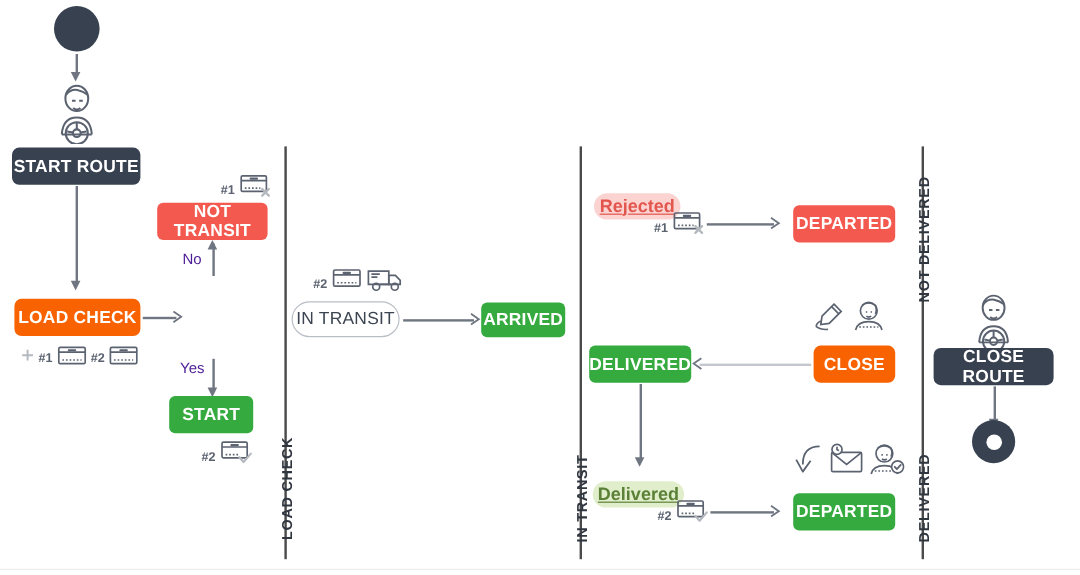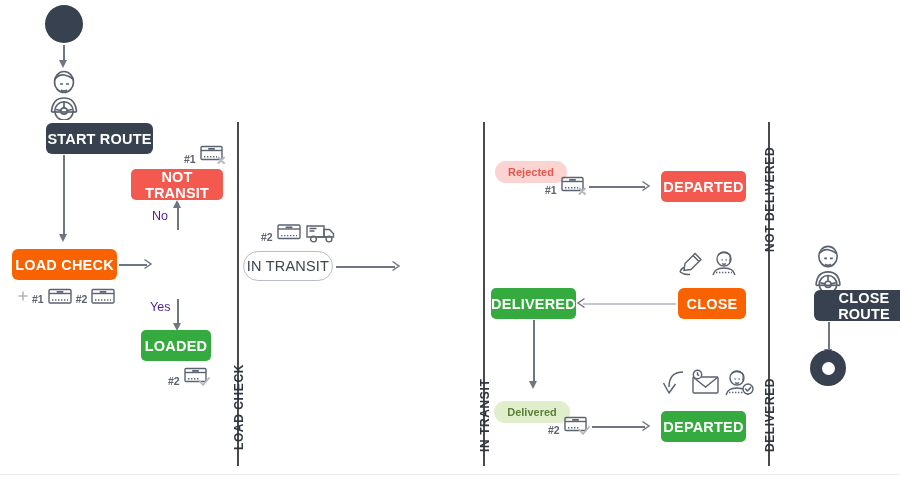--- a/index.html
+++ b/index.html
@@ -6,33 +6,33 @@
   body{font-family:"Liberation Sans", sans-serif;}
   #stage{position:relative;width:900px;height:479px;background:#fff;overflow:hidden;}
   .abs{position:absolute;}
 
   
   .node{
     position:absolute;display:flex;align-items:center;justify-content:center;
     color:#fff;font-weight:bold;letter-spacing:.2px;text-align:center;
     box-sizing:border-box;
   }
-  .node.dark{background:#37414f;border-radius:6px;font-size:14.5px;margin-left:36px;}
+  .node.dark{background:#37414f;border-radius:6px;font-size:14.5px;}
   .node.orange{background:#f86201;border-radius:6px;font-size:14.5px;}
   .node.red{background:#f4594f;border-radius:5px;font-size:14.5px;}
   .node.green{background:#35ab3f;border-radius:5px;font-size:14.5px;}
   .node.pill{
     background:#fff;color:#3b4450;border:1.6px solid #b9bec6;border-radius:16px;
     font-size:14.5px;font-weight:normal;
   }
 
   
   .tag{
     position:absolute;display:flex;align-items:center;justify-content:center;
-    border-radius:13px;font-size:11px;font-weight:bold;
+    border-radius:13px;font-size:15px;font-weight:bold;text-decoration:underline;
   }
   .tag.rejected{background:#fbd3d1;color:#e2564e;}
   .tag.delivered{background:#e1eecb;color:#5b8038;}
 
   
   .startdot{position:absolute;border-radius:50%;background:#37414f;}
   .enddot{position:absolute;border-radius:50%;background:#37414f;
           display:flex;align-items:center;justify-content:center;}
   .enddot i{display:block;background:#fff;border-radius:50%;}
 
@@ -164,21 +164,21 @@
           <path d="M20.5 14.5 l5.5 5.5 M26 14.5 l-5.5 5.5"></path>
         </g>
       </svg>
     </span>
   </div>
 
   <div class="vline" style="left:177px;top:299px;height:26px;"></div>
   <div class="arrow down" style="left:173px;top:323px;"></div>
   <div class="edge-label" style="left:150px;top:300px;">Yes</div>
 
-  <div class="node green" style="left:141px;top:330px;width:70px;height:31px;">LOADED</div>
+  <div class="node green" style="left:141px;top:330px;width:70px;height:31px;">START</div>
 
   <div class="iconset" style="left:168px;top:365px;">
     <span class="hashnum">#2</span>
     <span>
       <svg width="30" height="24" viewBox="0 0 30 24" fill="none" stroke="#5b6270" stroke-width="1.4">
         <rect x="3" y="3.5" width="21" height="13" rx="1.2"></rect>
         <path d="M3 7.5 h21"></path>
         <rect x="10" y="5" width="7" height="1.8" rx="0.8" fill="#5b6270" stroke="none"></rect>
         <path d="M6 13.8 h11" stroke-dasharray="1.4 1.6"></path>
         <path d="M17.5 16 l3.5 4 l6 -7" stroke="#b4b8bf" stroke-width="1.8" stroke-linecap="round" stroke-linejoin="round"></path>
@@ -210,20 +210,21 @@
 
   <div class="node pill" style="left:243px;top:251px;width:90px;height:30px;">IN TRANSIT</div>
 
   <div class="hline" style="left:336px;top:266px;width:59px;"></div>
   <div class="abs" style="left:391px;top:260px;">
     <svg width="10" height="12" viewBox="0 0 10 12" fill="none" stroke="#6f7682" stroke-width="1.5">
       <path d="M1.5 1.5 L8 6 L1.5 10.5"></path>
     </svg>
   </div>
 
+  <div class="node green" style="left:401px;top:252px;width:70px;height:29px;">ARRIVED</div>
 
   <div class="tag rejected" style="left:495px;top:161px;width:72px;height:22px;">Rejected</div>
 
   <div class="iconset" style="left:545px;top:174px;">
     <span class="hashnum">#1</span>
     <span>
       <svg width="30" height="24" viewBox="0 0 30 24" fill="none" stroke="#5b6270" stroke-width="1.4">
         <rect x="3" y="3.5" width="21" height="13" rx="1.2"></rect>
         <path d="M3 7.5 h21"></path>
         <rect x="10" y="5" width="7" height="1.8" rx="0.8" fill="#5b6270" stroke="none"></rect>

